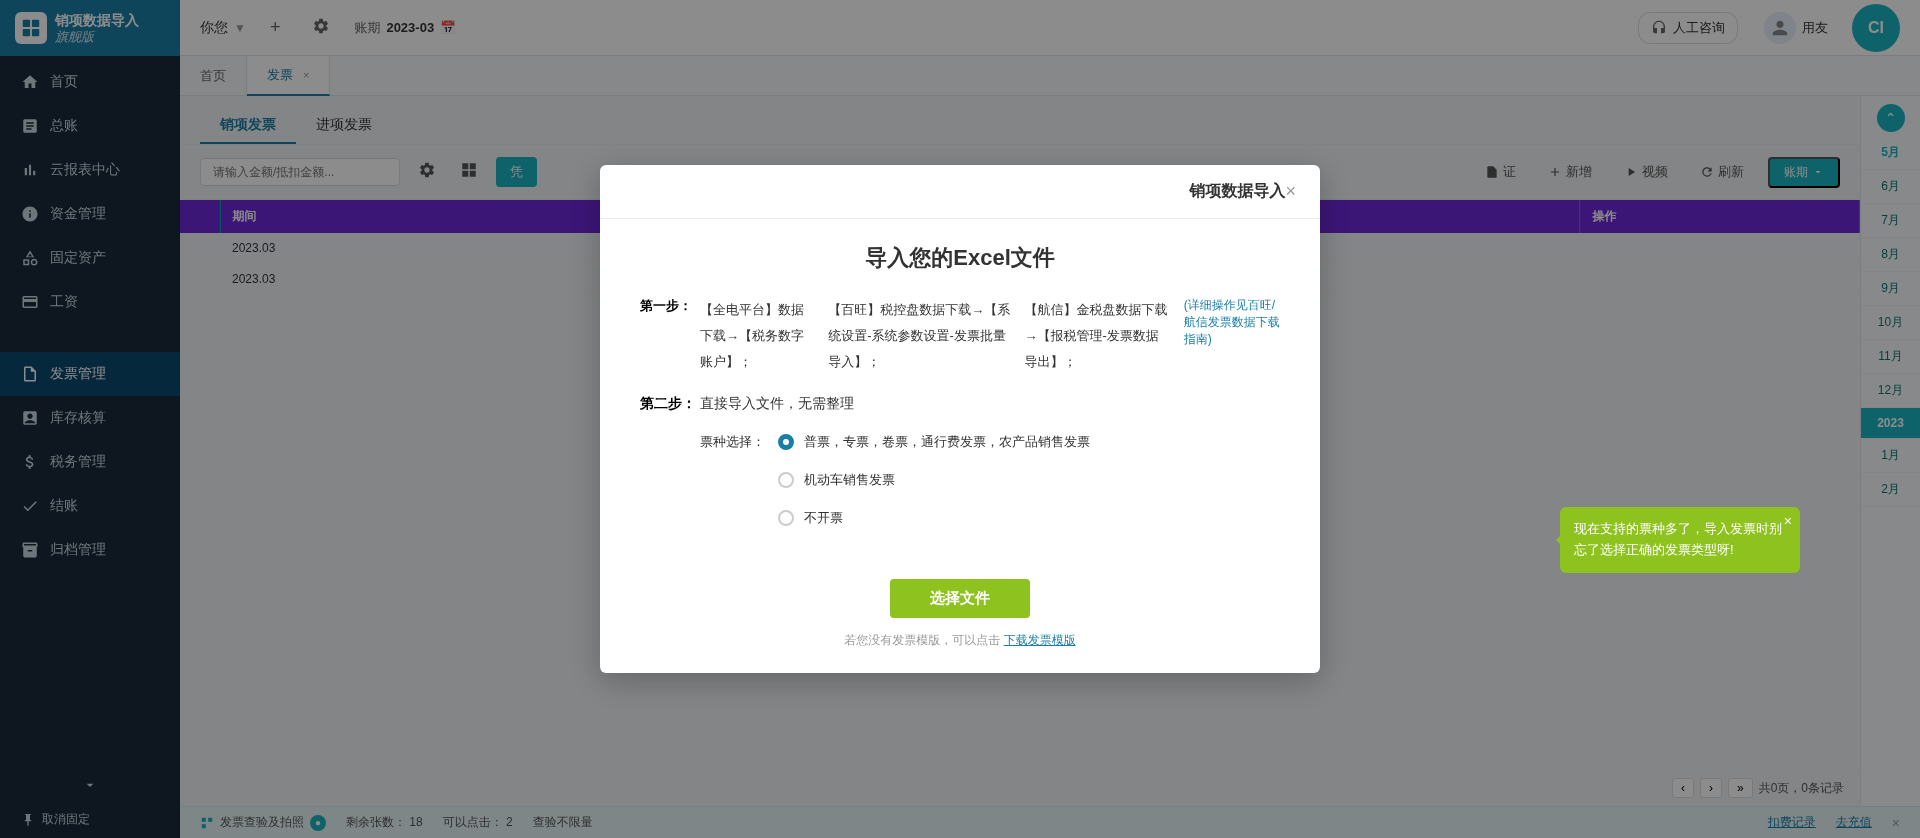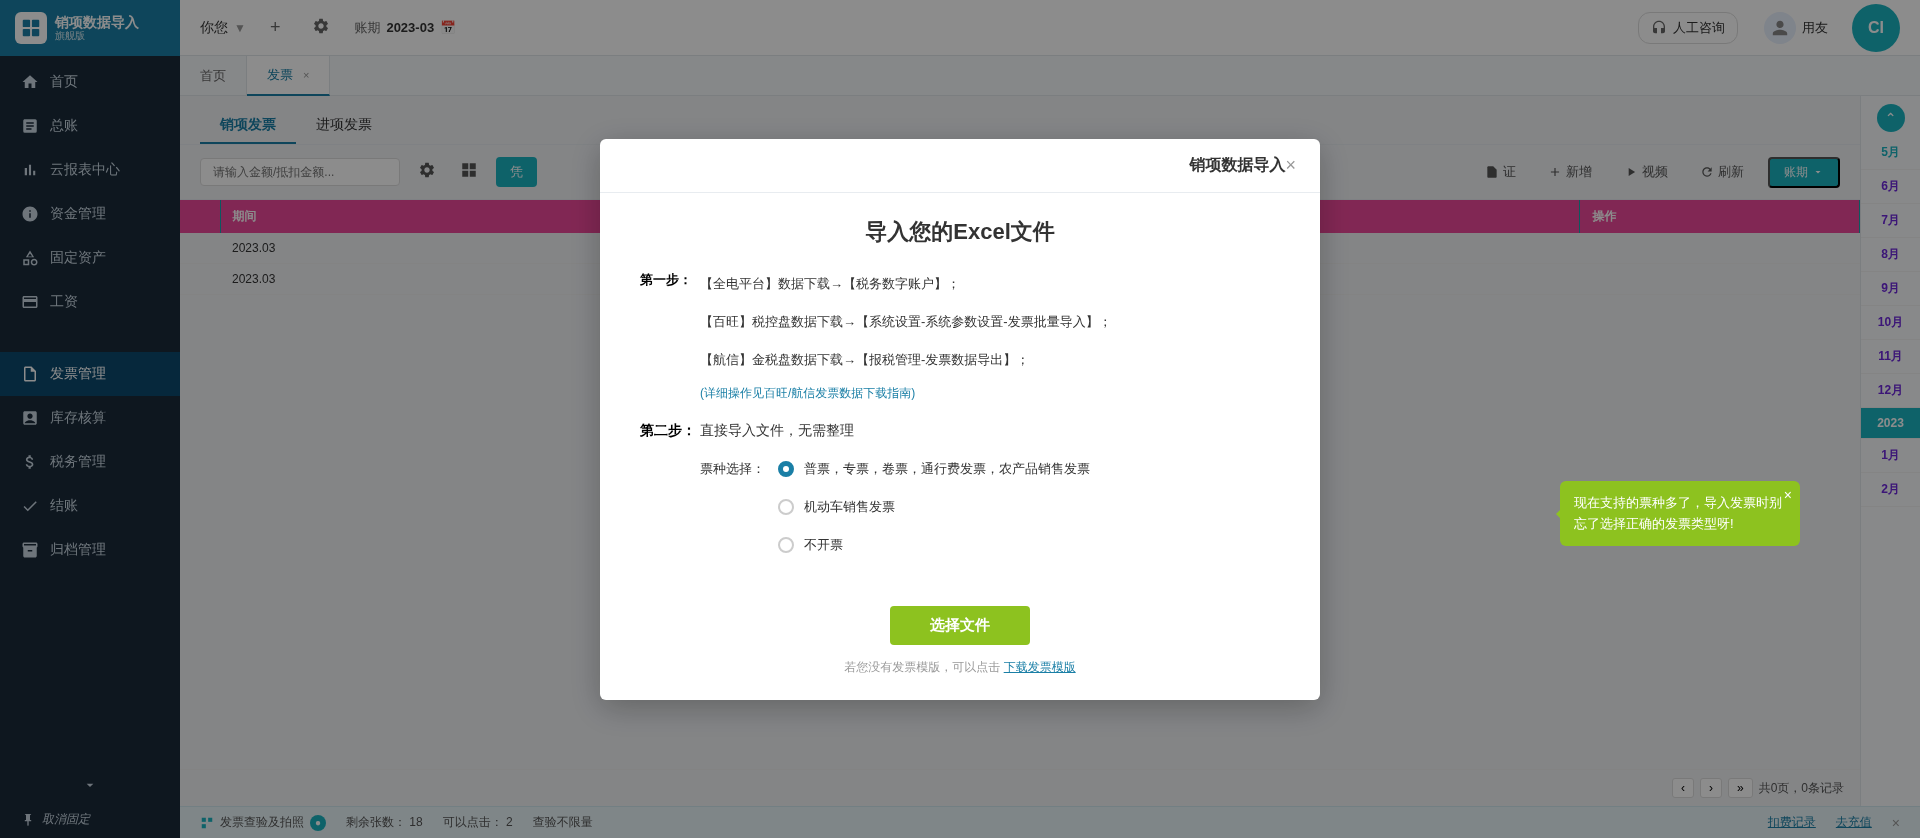--- a/index.html
+++ b/index.html
@@ -7,28 +7,28 @@
 
     
     .app-container { display: flex; width: 1920px; height: 838px; }
 
     
     .sidebar { width: 180px; min-width: 180px; background: #1a2a3a; display: flex; flex-direction: column; height: 838px; }
     .sidebar-logo { background: #1a7fa6; padding: 12px 15px; display: flex; align-items: center; gap: 8px; height: 56px; }
     .sidebar-logo-icon { width: 32px; height: 32px; background: #fff; border-radius: 6px; display: flex; align-items: center; justify-content: center; }
     .sidebar-logo-icon svg { width: 22px; height: 22px; }
     .sidebar-logo-text { color: #fff; font-size: 14px; font-weight: bold; line-height: 1.2; }
-    .sidebar-logo-text .sub { font-size: 10px; font-weight: normal; opacity: 0.8; }
+    .sidebar-logo-text .sub { font-size: 13px; font-weight: normal; opacity: 0.8; font-style: italic; }
     .sidebar-nav { flex: 1; overflow-y: auto; padding: 4px 0; }
     .sidebar-nav::-webkit-scrollbar { width: 4px; }
     .sidebar-item { display: flex; align-items: center; gap: 10px; padding: 12px 20px; color: #c8d6e0; cursor: pointer; font-size: 14px; transition: background 0.2s; }
     .sidebar-item.active { background: #0c4a6e; color: #fff; margin-top: 28px; }
     .sidebar-item-icon { width: 20px; height: 20px; display: flex; align-items: center; justify-content: center; flex-shrink: 0; }
     .sidebar-scroll-btn { padding: 8px 0; display: flex; justify-content: center; color: #c8d6e0; cursor: pointer; }
-    .sidebar-bottom { padding: 10px 20px; color: #c8d6e0; font-size: 12px; display: flex; align-items: center; gap: 6px; cursor: pointer; font-style: italic; }
+    .sidebar-bottom { padding: 10px 20px; color: #c8d6e0; font-size: 12px; display: flex; align-items: center; gap: 6px; cursor: pointer; }
 
     
     .main { flex: 1; display: flex; flex-direction: column; overflow: hidden; }
 
     
     .topbar { height: 56px; background: #fff; border-bottom: 1px solid #e0e6ea; display: flex; align-items: center; padding: 4px 20px; gap: 16px; flex-shrink: 0; }
     .topbar-company { display: flex; align-items: center; gap: 6px; color: #333; font-size: 14px; cursor: pointer; }
     .topbar-company-arrow { color: #999; font-size: 12px; }
     .topbar-plus { color: #666; font-size: 18px; cursor: pointer; padding: 4px 8px; }
     .topbar-gear { color: #666; font-size: 16px; cursor: pointer; padding: 4px 8px; }
@@ -51,21 +51,21 @@
     .subtab { padding: 8px 20px; cursor: pointer; font-size: 14px; color: #333; border-bottom: 2px solid transparent; }
     .subtab.active { color: #1a7fa6; border-bottom: 2px solid #1a7fa6; font-weight: bold; }
     .search-input { border: 1px solid #ddd; border-radius: 4px; padding: 6px 12px; font-size: 12px; width: 200px; color: #999; outline: none; }
     .btn { padding: 6px 14px; border-radius: 4px; font-size: 12px; cursor: pointer; border: none; }
     .btn-teal { background: #1ab3c0; color: #fff; }
     .btn-icon { background: none; border: none; padding: 6px; cursor: pointer; color: #555; font-size: 16px; }
     .page-topbar-action { display: flex; align-items: center; gap: 4px; font-size: 13px; color: #555; cursor: pointer; padding: 4px 8px; }
 
     
     .data-table { width: 100%; border-collapse: collapse; font-size: 12px; }
-    .data-table th { background: #ec4899; color: #fff; padding: 8px 12px; text-align: left; border-right: 1px solid #16a4b0; }
+    .data-table th { background: #6d28d9; color: #fff; padding: 8px 12px; text-align: left; border-right: 1px solid #16a4b0; }
     .data-table td { padding: 8px 12px; border-bottom: 1px solid #eee; color: #333; }
 
     
     .status-bar { height: 32px; background: #e8f4f8; border-top: 1px solid #d0e8ef; display: flex; align-items: center; padding: 0 20px; gap: 20px; font-size: 12px; color: #555; flex-shrink: 0; }
     .status-bar-item { display: flex; align-items: center; gap: 6px; }
     .status-badge { background: #1ab3c0; color: #fff; border-radius: 50%; width: 16px; height: 16px; font-size: 10px; display: flex; align-items: center; justify-content: center; }
     .status-link { color: #1a7fa6; cursor: pointer; text-decoration: underline; }
 
     
     .overlay { position: fixed; top: 0; left: 0; width: 1920px; height: 838px; background: rgba(0,0,0,0.45); z-index: 100; display: flex; align-items: center; justify-content: center; }
@@ -94,21 +94,21 @@
     .tooltip-bubble::before { content: ''; position: absolute; left: -10px; top: 50%; transform: translateY(-50%); border: 6px solid transparent; border-right-color: #8dc21f; }
 
     
     .pagination { display: flex; align-items: center; gap: 6px; font-size: 12px; color: #555; }
     .page-btn { padding: 2px 8px; border: 1px solid #ddd; border-radius: 3px; cursor: pointer; background: #fff; font-size: 12px; }
 
     
     .main-content { display: flex; flex: 1; overflow: hidden; }
     .center-area { flex: 1; display: flex; flex-direction: column; overflow: hidden; }
     .side-months { width: 60px; background: #f8fafc; border-left: 1px solid #e0e6ea; display: flex; flex-direction: column; align-items: center; overflow-y: auto; padding: 4px 0; }
-    .side-month-item { width: 100%; text-align: center; padding: 8px 0; font-size: 12px; color: #6d28d9; cursor: pointer; border-bottom: 1px solid #f0f0f0; font-weight: bold; }
+    .side-month-item { width: 100%; text-align: center; padding: 8px 0; font-size: 12px; color: #0f766e; cursor: pointer; border-bottom: 1px solid #f0f0f0; }
     .side-month-item.highlight { color: #1ab3c0; font-weight: bold; }
     .side-month-chevron { width: 28px; height: 28px; background: #1ab3c0; border-radius: 50%; display: flex; align-items: center; justify-content: center; color: #fff; cursor: pointer; margin: 4px auto; font-size: 14px; }
     .action-item-period { background: #1ab3c0; color: #fff; border-radius: 4px; padding: 5px 14px; font-size: 12px; cursor: pointer; display: flex; align-items: center; gap: 4px; }
 
   </style>
 </head>
 <body>
 
 <div class="app-container">
 
@@ -439,21 +439,21 @@
     <div class="modal-header">
       <span class="modal-title">销项数据导入</span>
       <button class="modal-close">×</button>
     </div>
     <div class="modal-body">
       <div class="modal-main-title">导入您的Excel文件</div>
 
       <div class="step">
         <div style="display:flex;align-items:flex-start;gap:0;">
           <span class="step-num">第一步：</span>
-          <div style="display:flex;flex-direction:column;gap:12px;">
+          <div style="display:flex;flex-direction:row;gap:12px;">
             <span style="font-size:13px;color:#333;line-height:2;">【全电平台】数据下载→【税务数字账户】；</span>
             <span style="font-size:13px;color:#333;line-height:2;">【百旺】税控盘数据下载→【系统设置-系统参数设置-发票批量导入】；</span>
             <span style="font-size:13px;color:#333;line-height:2;">【航信】金税盘数据下载→【报税管理-发票数据导出】；</span>
             <span style="font-size:12px;color:#1a7fa6;cursor:pointer;">(详细操作见百旺/航信发票数据下载指南)</span>
           </div>
         </div>
       </div>
 
       <div class="step">
         <div style="display:flex;align-items:center;gap:0;">

